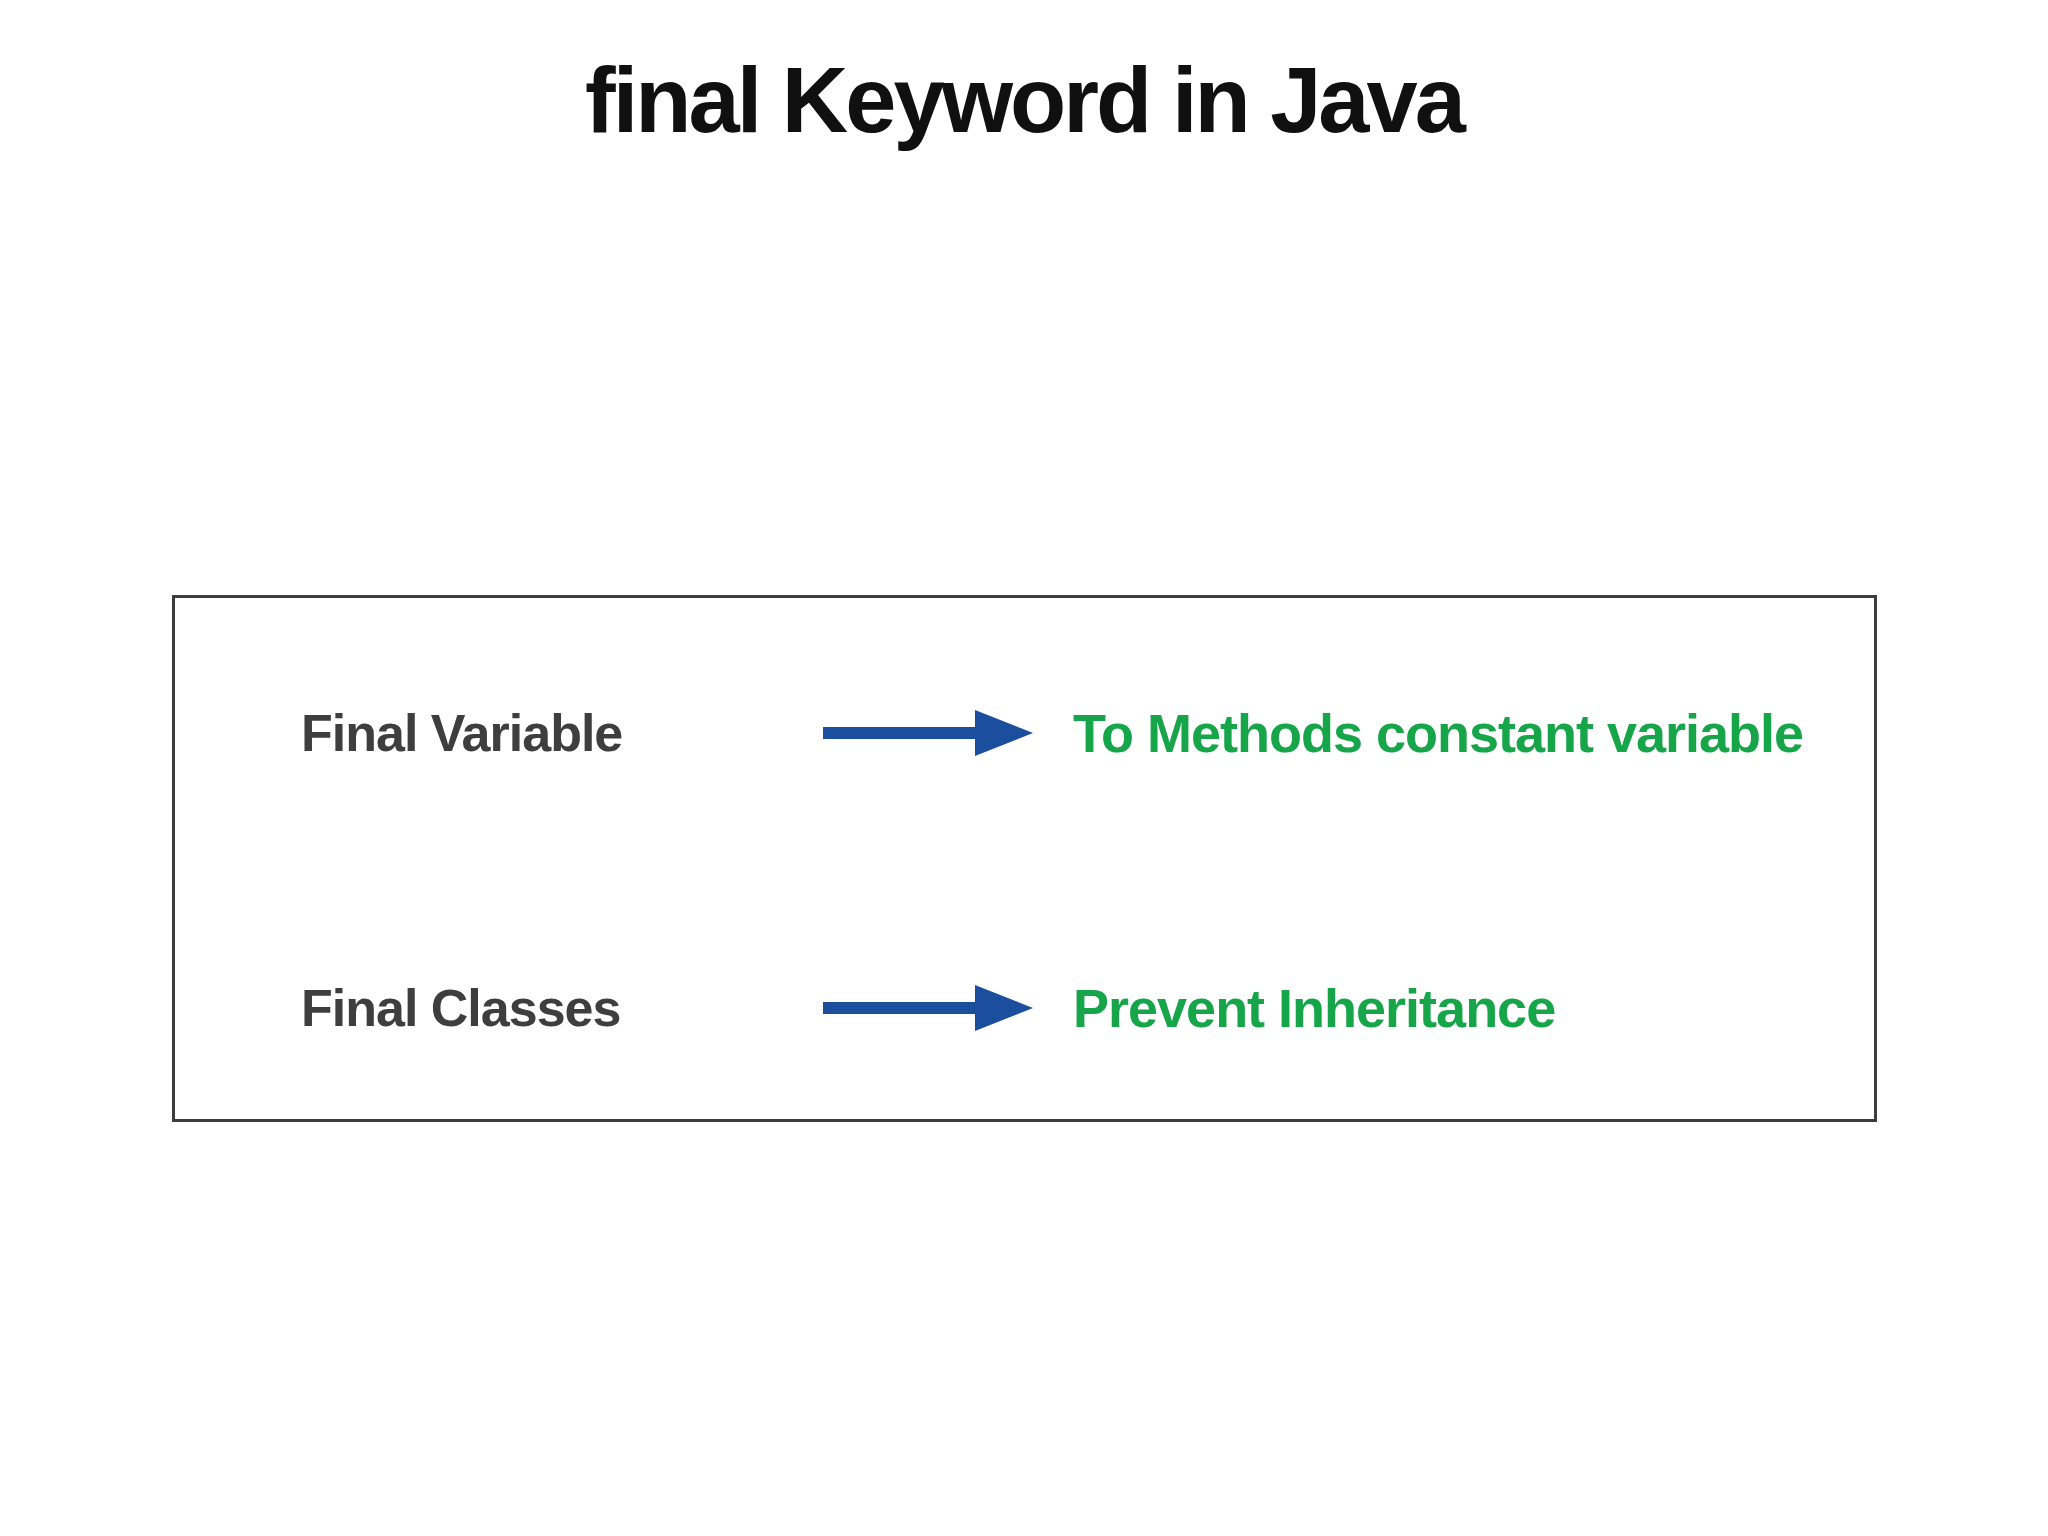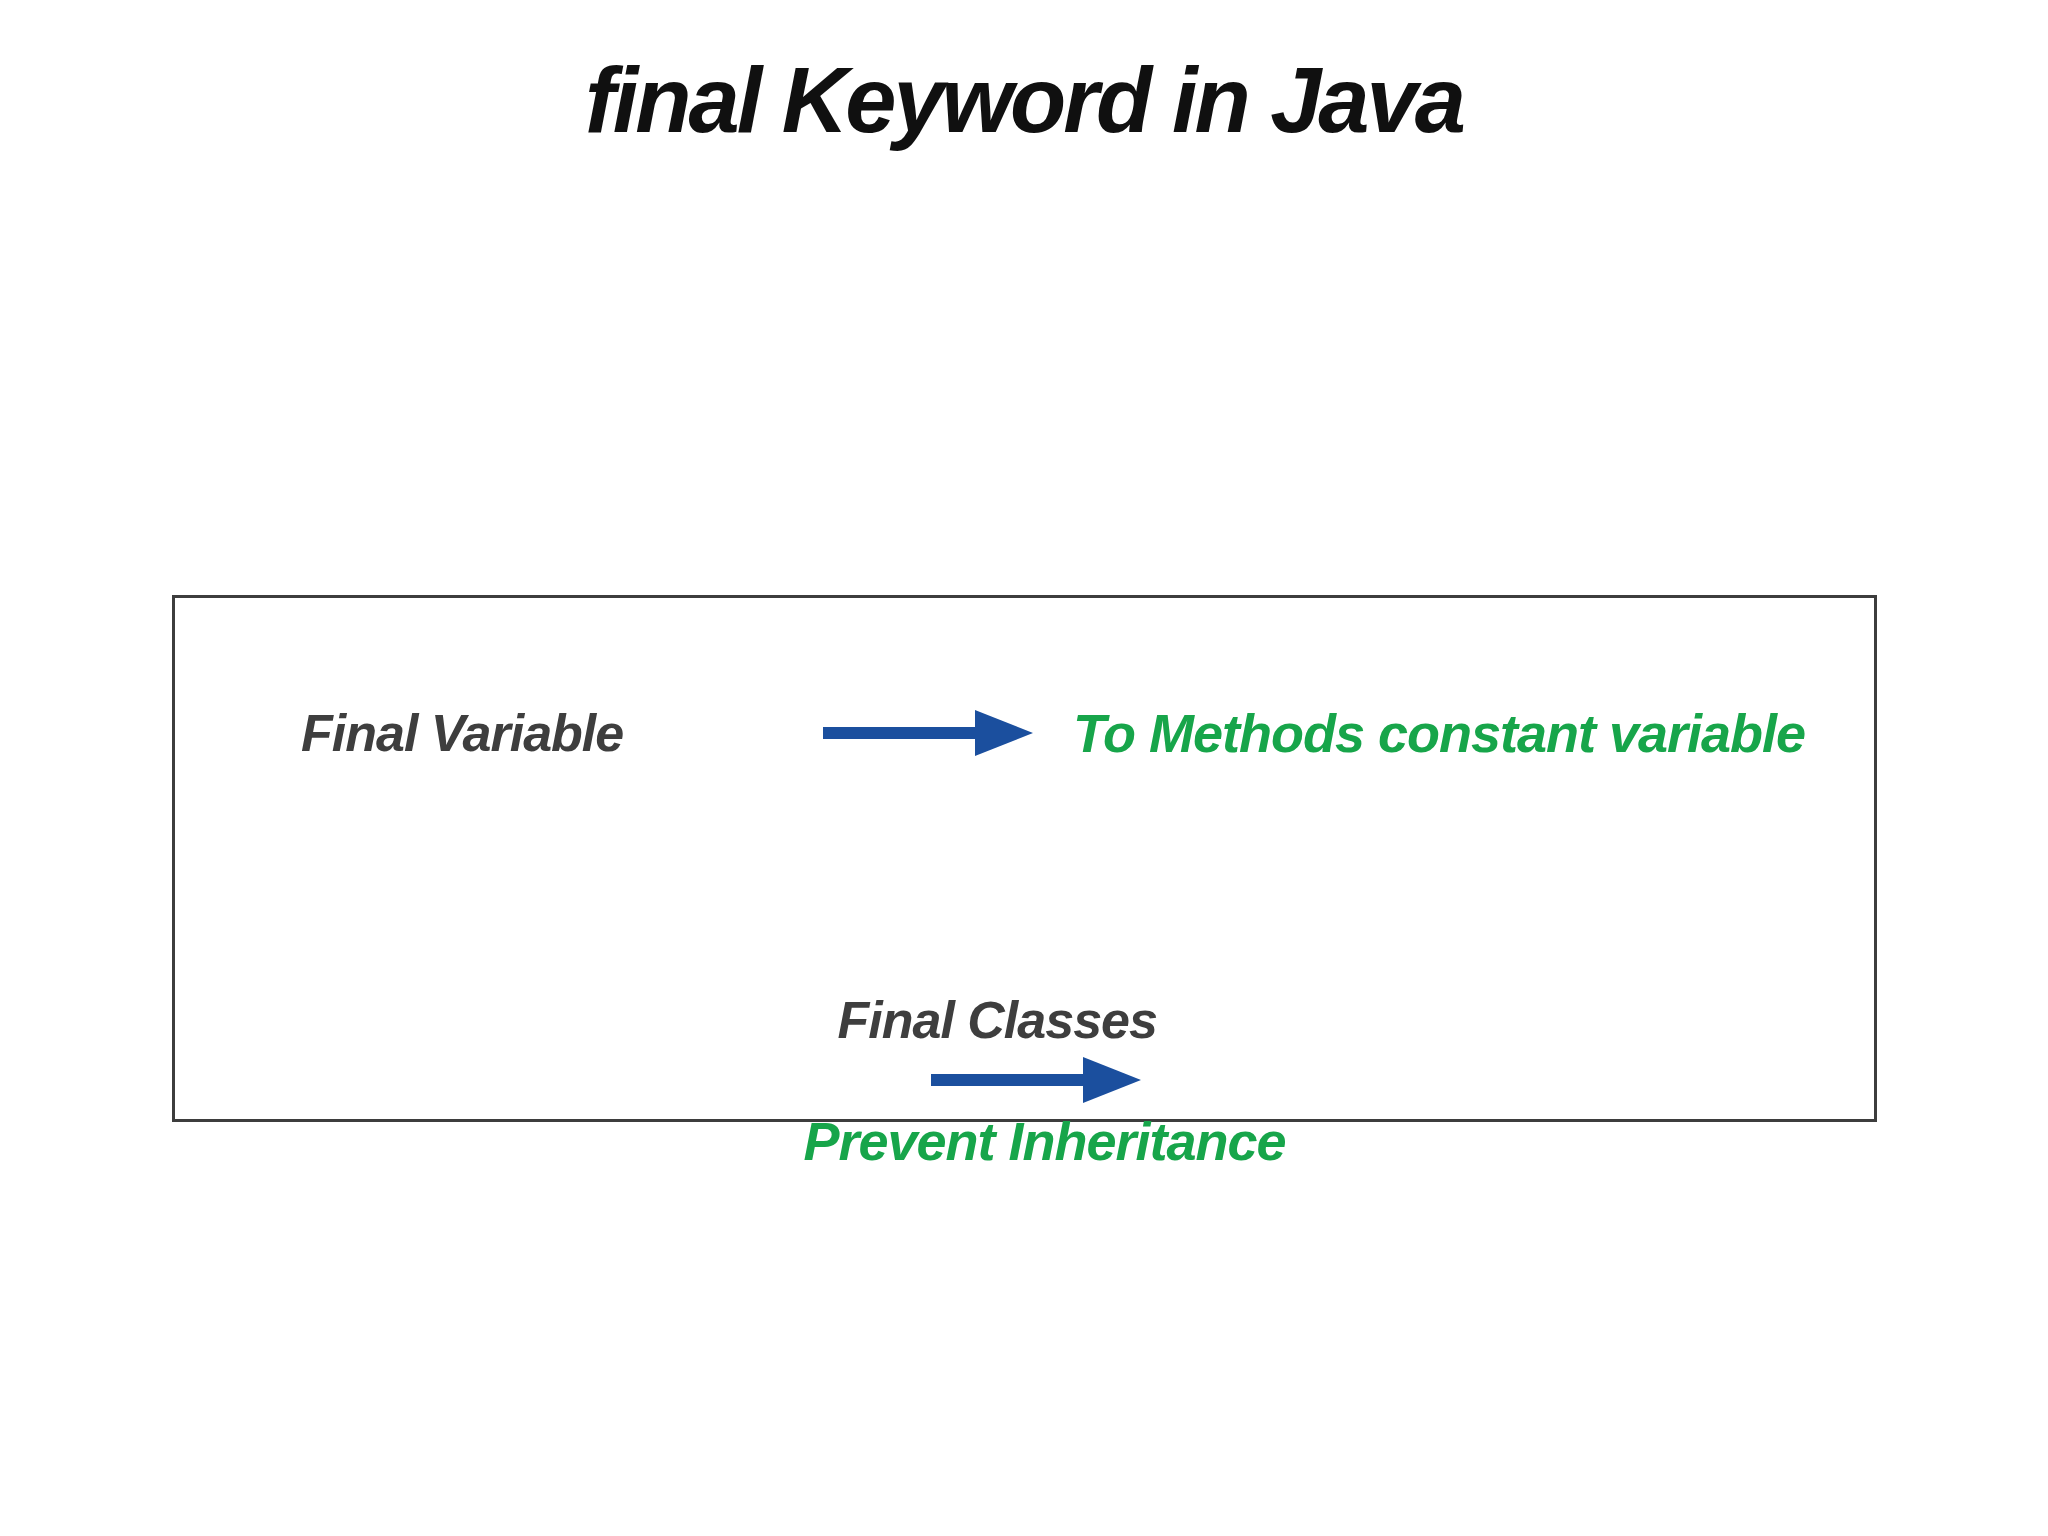--- a/index.html
+++ b/index.html
@@ -13,21 +13,20 @@
   * { margin: 0; padding: 0; box-sizing: border-box; }
   html, body { background: var(--bg); }
   body { font-family: "Liberation Sans", "DejaVu Sans", sans-serif; }
 
   .canvas {
     position: relative;
     width: 2048px;
     height: 1536px;
     background: var(--bg);
     overflow: hidden;
-    font-style: italic;
   }
 
   .page-title {
     position: absolute;
     top: 48px;
     left: 0;
     width: 100%;
     text-align: center;
     font-size: 92px;
     font-weight: 700;
@@ -48,21 +47,21 @@
   .diagram-row {
     position: absolute;
     left: 0;
     width: 100%;
     height: 100px;
     display: flex;
     align-items: center;
   }
   .diagram-row.row-0 { top: 85px; }
   .diagram-row.row-1 { top: 230px; }
-  .diagram-row.row-2 { top: 392px; flex-direction: column; }
+  .diagram-row.row-2 { top: 360px; }
 
   .row-label {
     width: 500px;
     margin-left: 126px;
     text-align: left;
     font-size: 52px;
     font-weight: 700;
     letter-spacing: -1px;
     color: var(--label-gray);
     white-space: nowrap;

